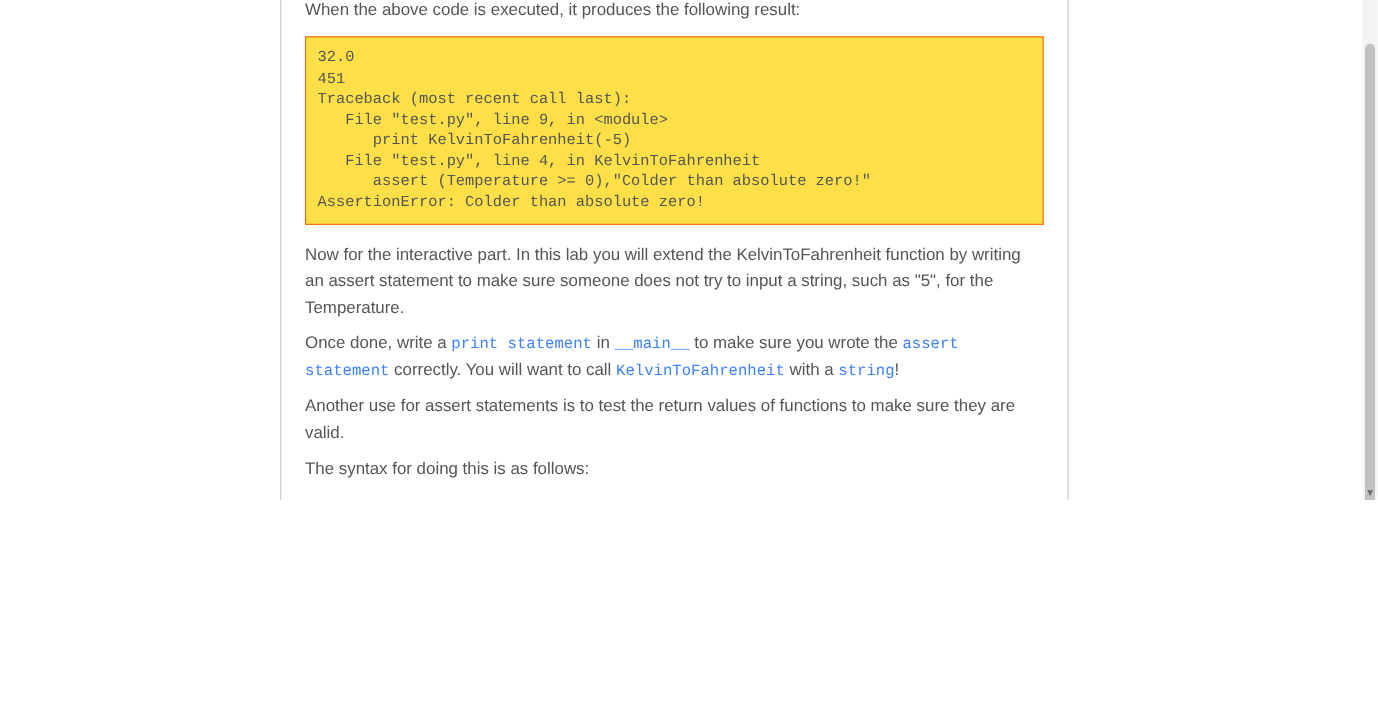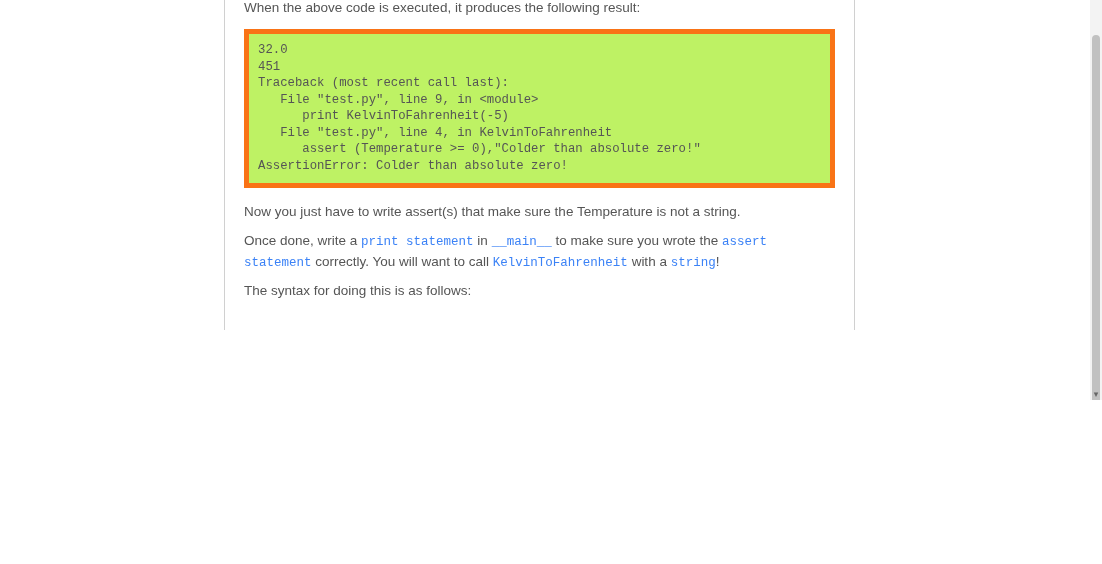--- a/index.html
+++ b/index.html
@@ -23,22 +23,22 @@
       left: 224px;
       width: 631px;
       top: -300px;
       background: #fff;
       border-left: 1px solid #d0d0d0;
       border-right: 1px solid #d0d0d0;
       padding: 300px 19px 20px 19px;
     }
     p { margin: 0 0 8px 0; color: #555; font-size: 13.5px; line-height: 1.55; }
     pre {
-      background: #bef264;
-      border: 5px solid #f97316;
+      background: #fde047;
+      border: 1px solid #f97316;
       padding: 8px 9px;
       font-family: Menlo, Monaco, Consolas, "Courier New", monospace;
       font-size: 12.3px;
       line-height: 1.35;
       color: #555;
       margin: 0 0 14px 0;
       overflow-x: auto;
       white-space: pre;
     }
     code.inline {
@@ -87,30 +87,31 @@
     <pre>32.0
 451
 Traceback (most recent call last):
    File "test.py", line 9, in &lt;module&gt;
       print KelvinToFahrenheit(-5)
    File "test.py", line 4, in KelvinToFahrenheit
       assert (Temperature &gt;= 0),"Colder than absolute zero!"
 AssertionError: Colder than absolute zero!</pre>
 
 
+    <p>Now for the interactive part. In this lab you will extend the KelvinToFahrenheit function by writing an assert statement to make sure someone does not try to input a string, such as "5", for the Temperature.</p>
 
 
 
 
-    <p>Now you just have to write assert(s) that make sure the Temperature is not a string.</p>
 
     <p>
       <span>Once done, write a </span><code class="inline">print statement</code><span> in </span><code class="inline">__main__</code><span> to make sure you wrote the </span><code class="inline">assert statement</code><span> correctly. You will want to call </span><code class="inline">KelvinToFahrenheit</code><span> with a </span><code class="inline">string</code><span>!</span>
     </p>
 
+    <p>Another use for assert statements is to test the return values of functions to make sure they are valid.</p>
 
     <p>The syntax for doing this is as follows:</p>
 
   </div>
 
   <div class="scrollbar-track"></div>
   <div class="scrollbar-thumb"></div>
   <div class="scroll-arrow scroll-down">▾</div>
 </div>
 

